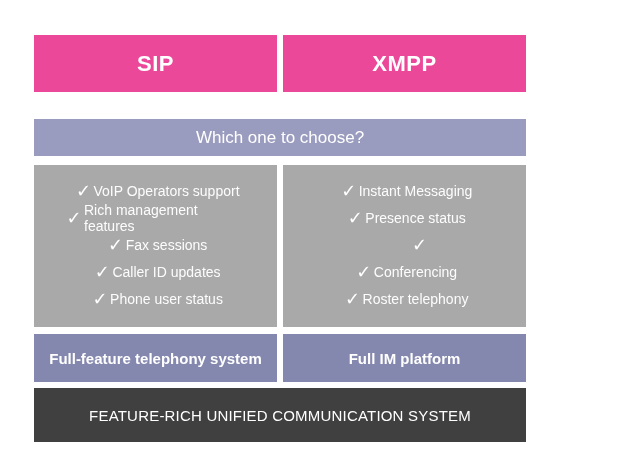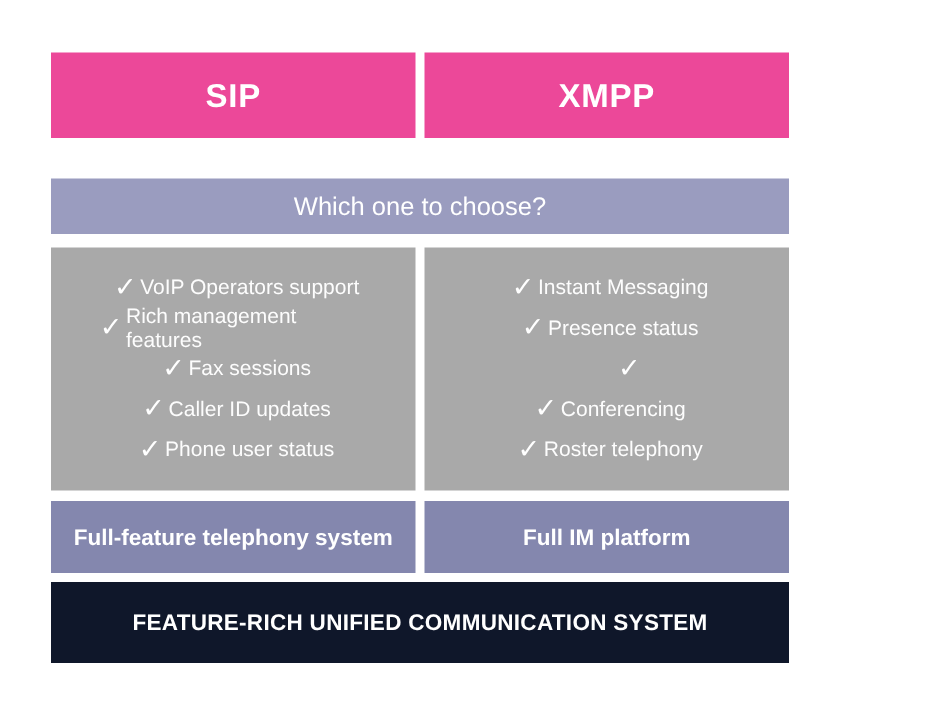--- a/index.html
+++ b/index.html
@@ -78,23 +78,23 @@
     flex: 1;
     height: 48px;
     background: #8487ae;
     font-size: 15px;
     font-weight: bold;
     margin-bottom: 6px;
   }
   
   .footer {
     height: 54px;
-    background: #0f172a;
+    background: #404040;
     font-size: 15px;
-    font-weight: bold;
+    font-weight: normal;
     letter-spacing: 0.2px;
     text-transform: uppercase;
   }
 </style>
 </head>
 <body>
 
 <div class="wrap">
 
   <div class="row">

